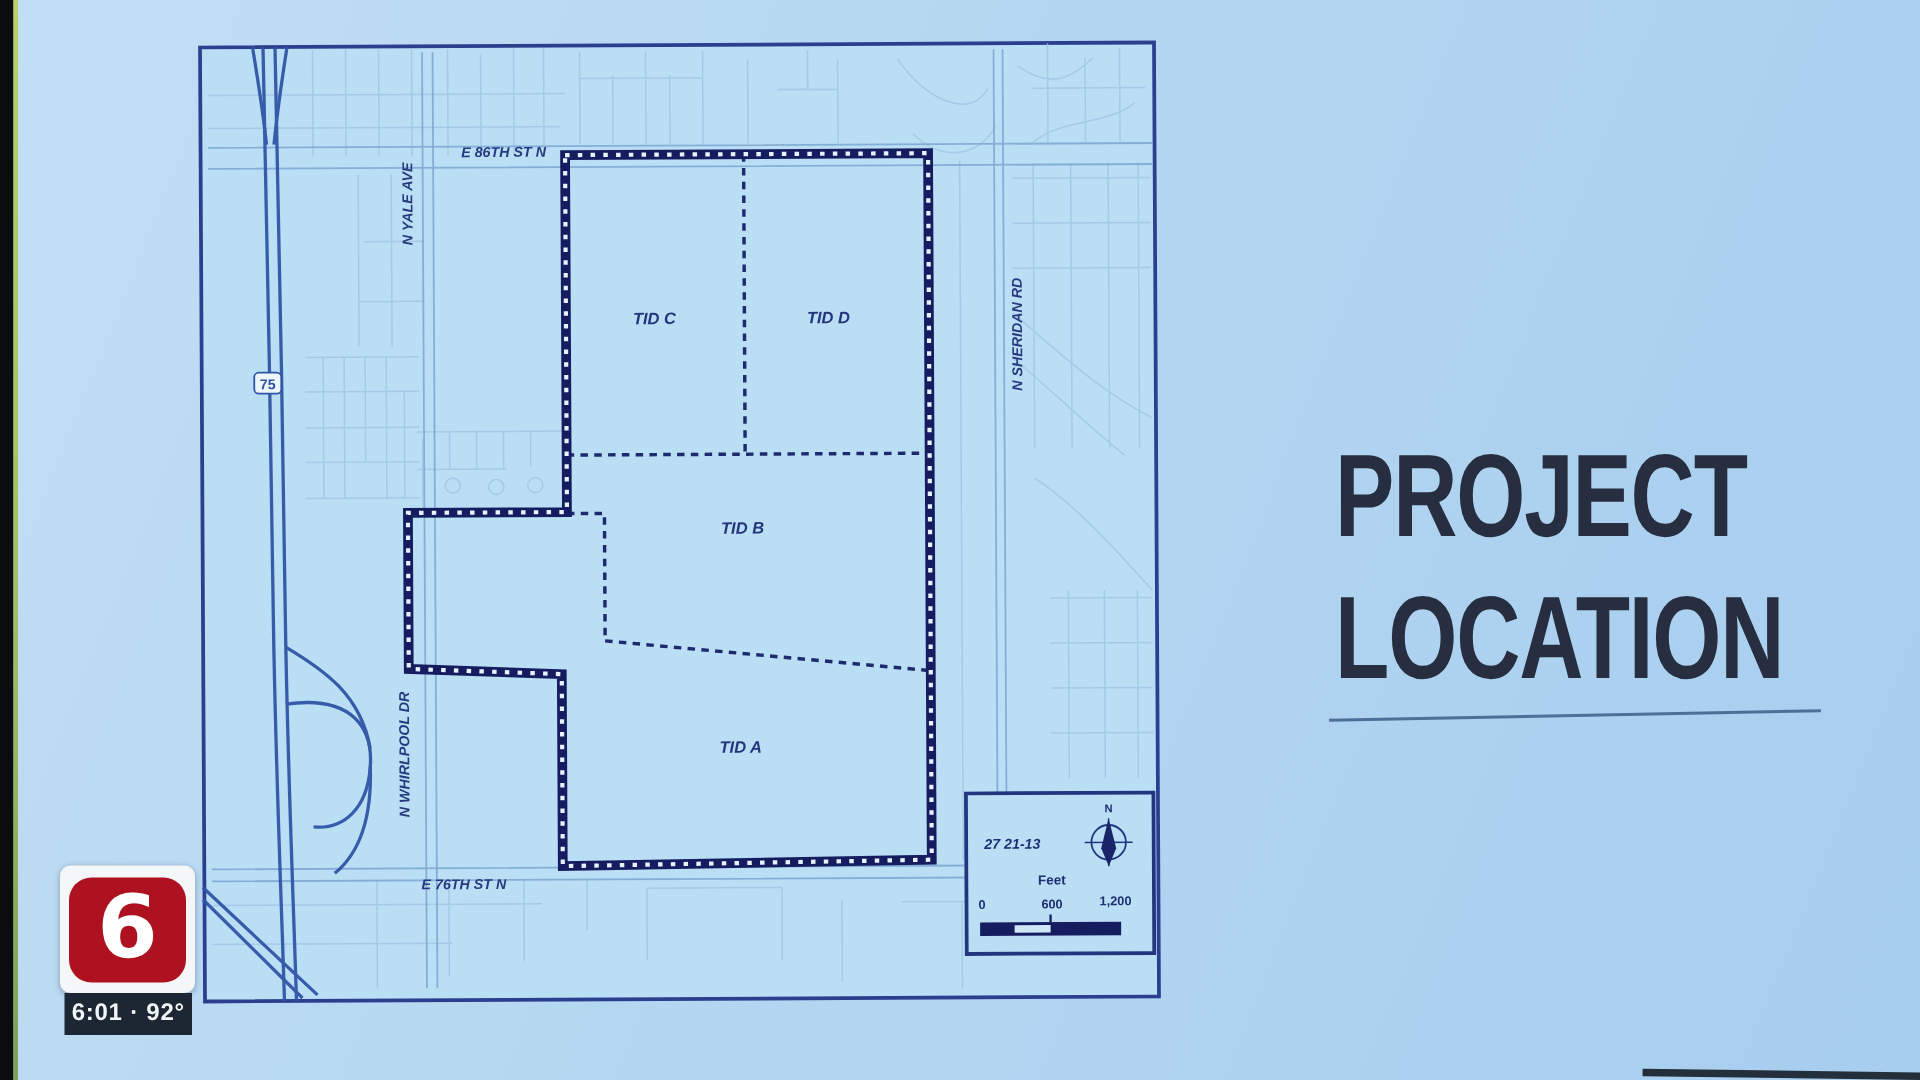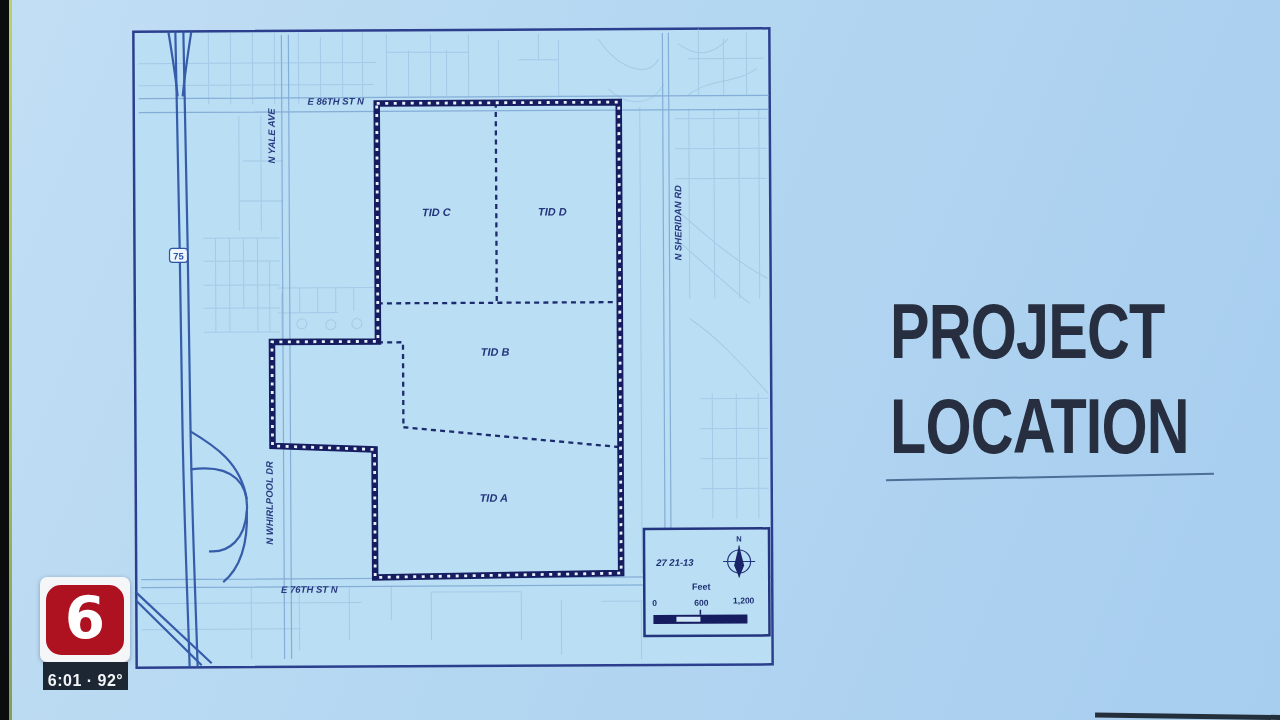--- a/index.html
+++ b/index.html
@@ -21,21 +21,21 @@
   }
   .title-underline{position:absolute;left:886px;top:476px;width:328px;height:2px;
     background:#4d6e97;transform:rotate(-1.1deg);}
   .logo-card{position:absolute;left:40px;top:577px;width:90px;height:85px;background:#f4f6f7;
     border-radius:7px;box-shadow:0 1px 4px rgba(20,30,60,.35);}
   .logo-red{position:absolute;left:6px;top:8px;width:78px;height:70px;background:#ae1220;
     border-radius:15px;display:flex;align-items:center;justify-content:center;}
   .logo-six{color:#ffffff;font-family:"DejaVu Sans",sans-serif;font-weight:800;font-size:58px;
     line-height:58px;transform:translateY(-2px);}
   .ticker{position:absolute;left:43px;top:662px;width:85px;height:28px;background:#1c2733;
-    display:flex;align-items:flex-end;justify-content:center;
+    display:flex;align-items:center;justify-content:center;
     color:#f2f5f8;font-weight:700;font-size:16px;letter-spacing:.5px;}
   svg text{font-family:"Liberation Sans",sans-serif;}
   .street-lbl{fill:#27397f;font-size:9.5px;font-weight:700;font-style:italic;}
   .tid-lbl{fill:#24357c;font-size:11px;font-weight:700;font-style:italic;}
   .legend-txt{fill:#1e2f73;font-weight:700;}
 </style>
 </head>
 <body>
 
 <div class="edge-strip"></div>

